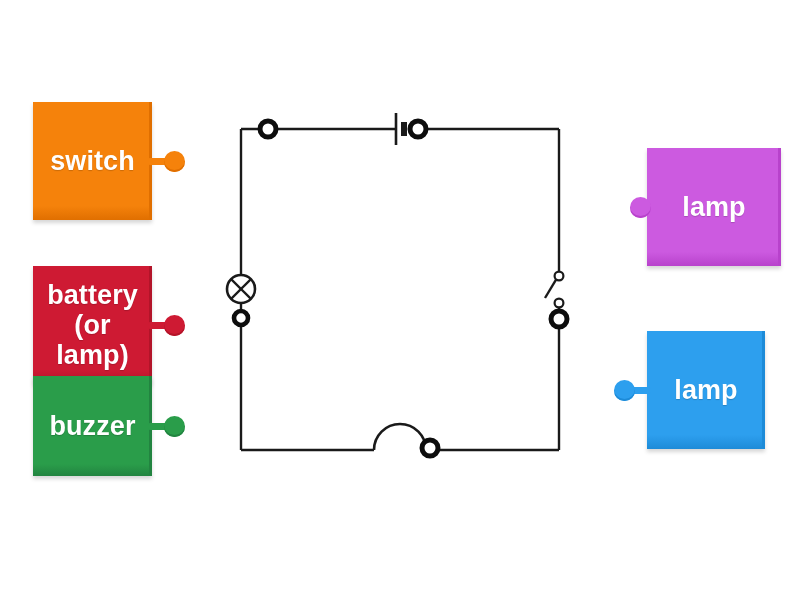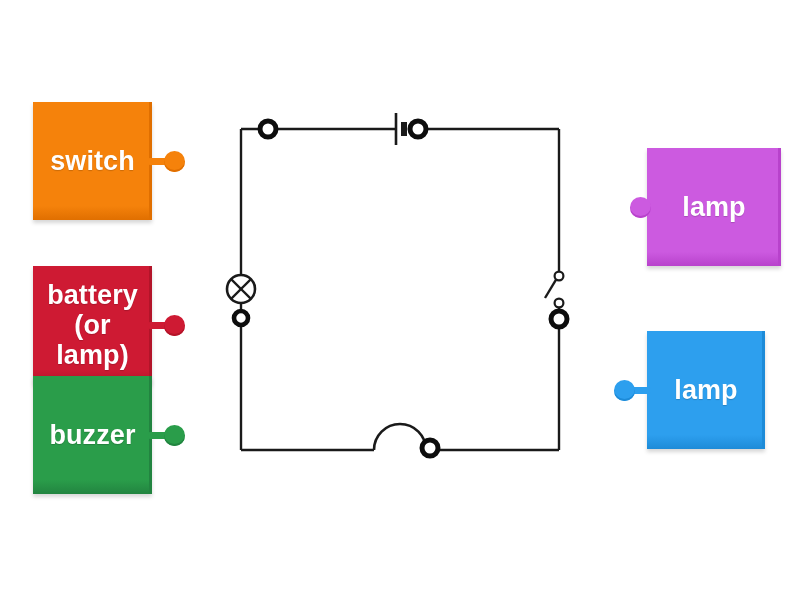--- a/index.html
+++ b/index.html
@@ -141,21 +141,21 @@
     <span class="tile-label">
       <span>battery</span><br>
       <span>(or lamp)</span>
     </span>
     <span class="connector right" style="left: 115px;">
       <span class="stub" style="background: rgb(206, 26, 51);"></span>
       <span class="knob" style="background: rgb(206, 26, 51); box-shadow: rgb(179, 20, 41) 0px -2px 0px 0px inset;"></span>
     </span>
   </div>
 
-  <div class="tile" id="tile-buzzer" style="left: 33px; top: 376px; width: 119px; height: 118px; background: linear-gradient(rgb(42, 157, 74) 0%, rgb(42, 157, 74) 88%, rgb(34, 132, 64) 100%); box-shadow: rgb(34, 132, 64) -3px 0px 0px 0px inset, rgba(0, 0, 0, 0.16) 0px 3px 4px;">
+  <div class="tile" id="tile-buzzer" style="left: 33px; top: 376px; width: 119px; height: 100px; background: linear-gradient(rgb(42, 157, 74) 0%, rgb(42, 157, 74) 88%, rgb(34, 132, 64) 100%); box-shadow: rgb(34, 132, 64) -3px 0px 0px 0px inset, rgba(0, 0, 0, 0.16) 0px 3px 4px;">
     <span class="tile-label">buzzer</span>
     <span class="connector right" style="left: 115px;">
       <span class="stub" style="background: rgb(42, 157, 74);"></span>
       <span class="knob" style="background: rgb(42, 157, 74); box-shadow: rgb(34, 132, 64) 0px -2px 0px 0px inset;"></span>
     </span>
   </div>
 
   <div class="tile" id="tile-lamp" style="left: 647px; top: 148px; width: 134px; height: 118px; background: linear-gradient(rgb(204, 90, 224) 0%, rgb(204, 90, 224) 88%, rgb(184, 66, 204) 100%); box-shadow: rgb(184, 66, 204) -3px 0px 0px 0px inset, rgba(0, 0, 0, 0.16) 0px 3px 4px;">
     <span class="tile-label">lamp</span>
     <span class="connector left" style="right: 114px;">

